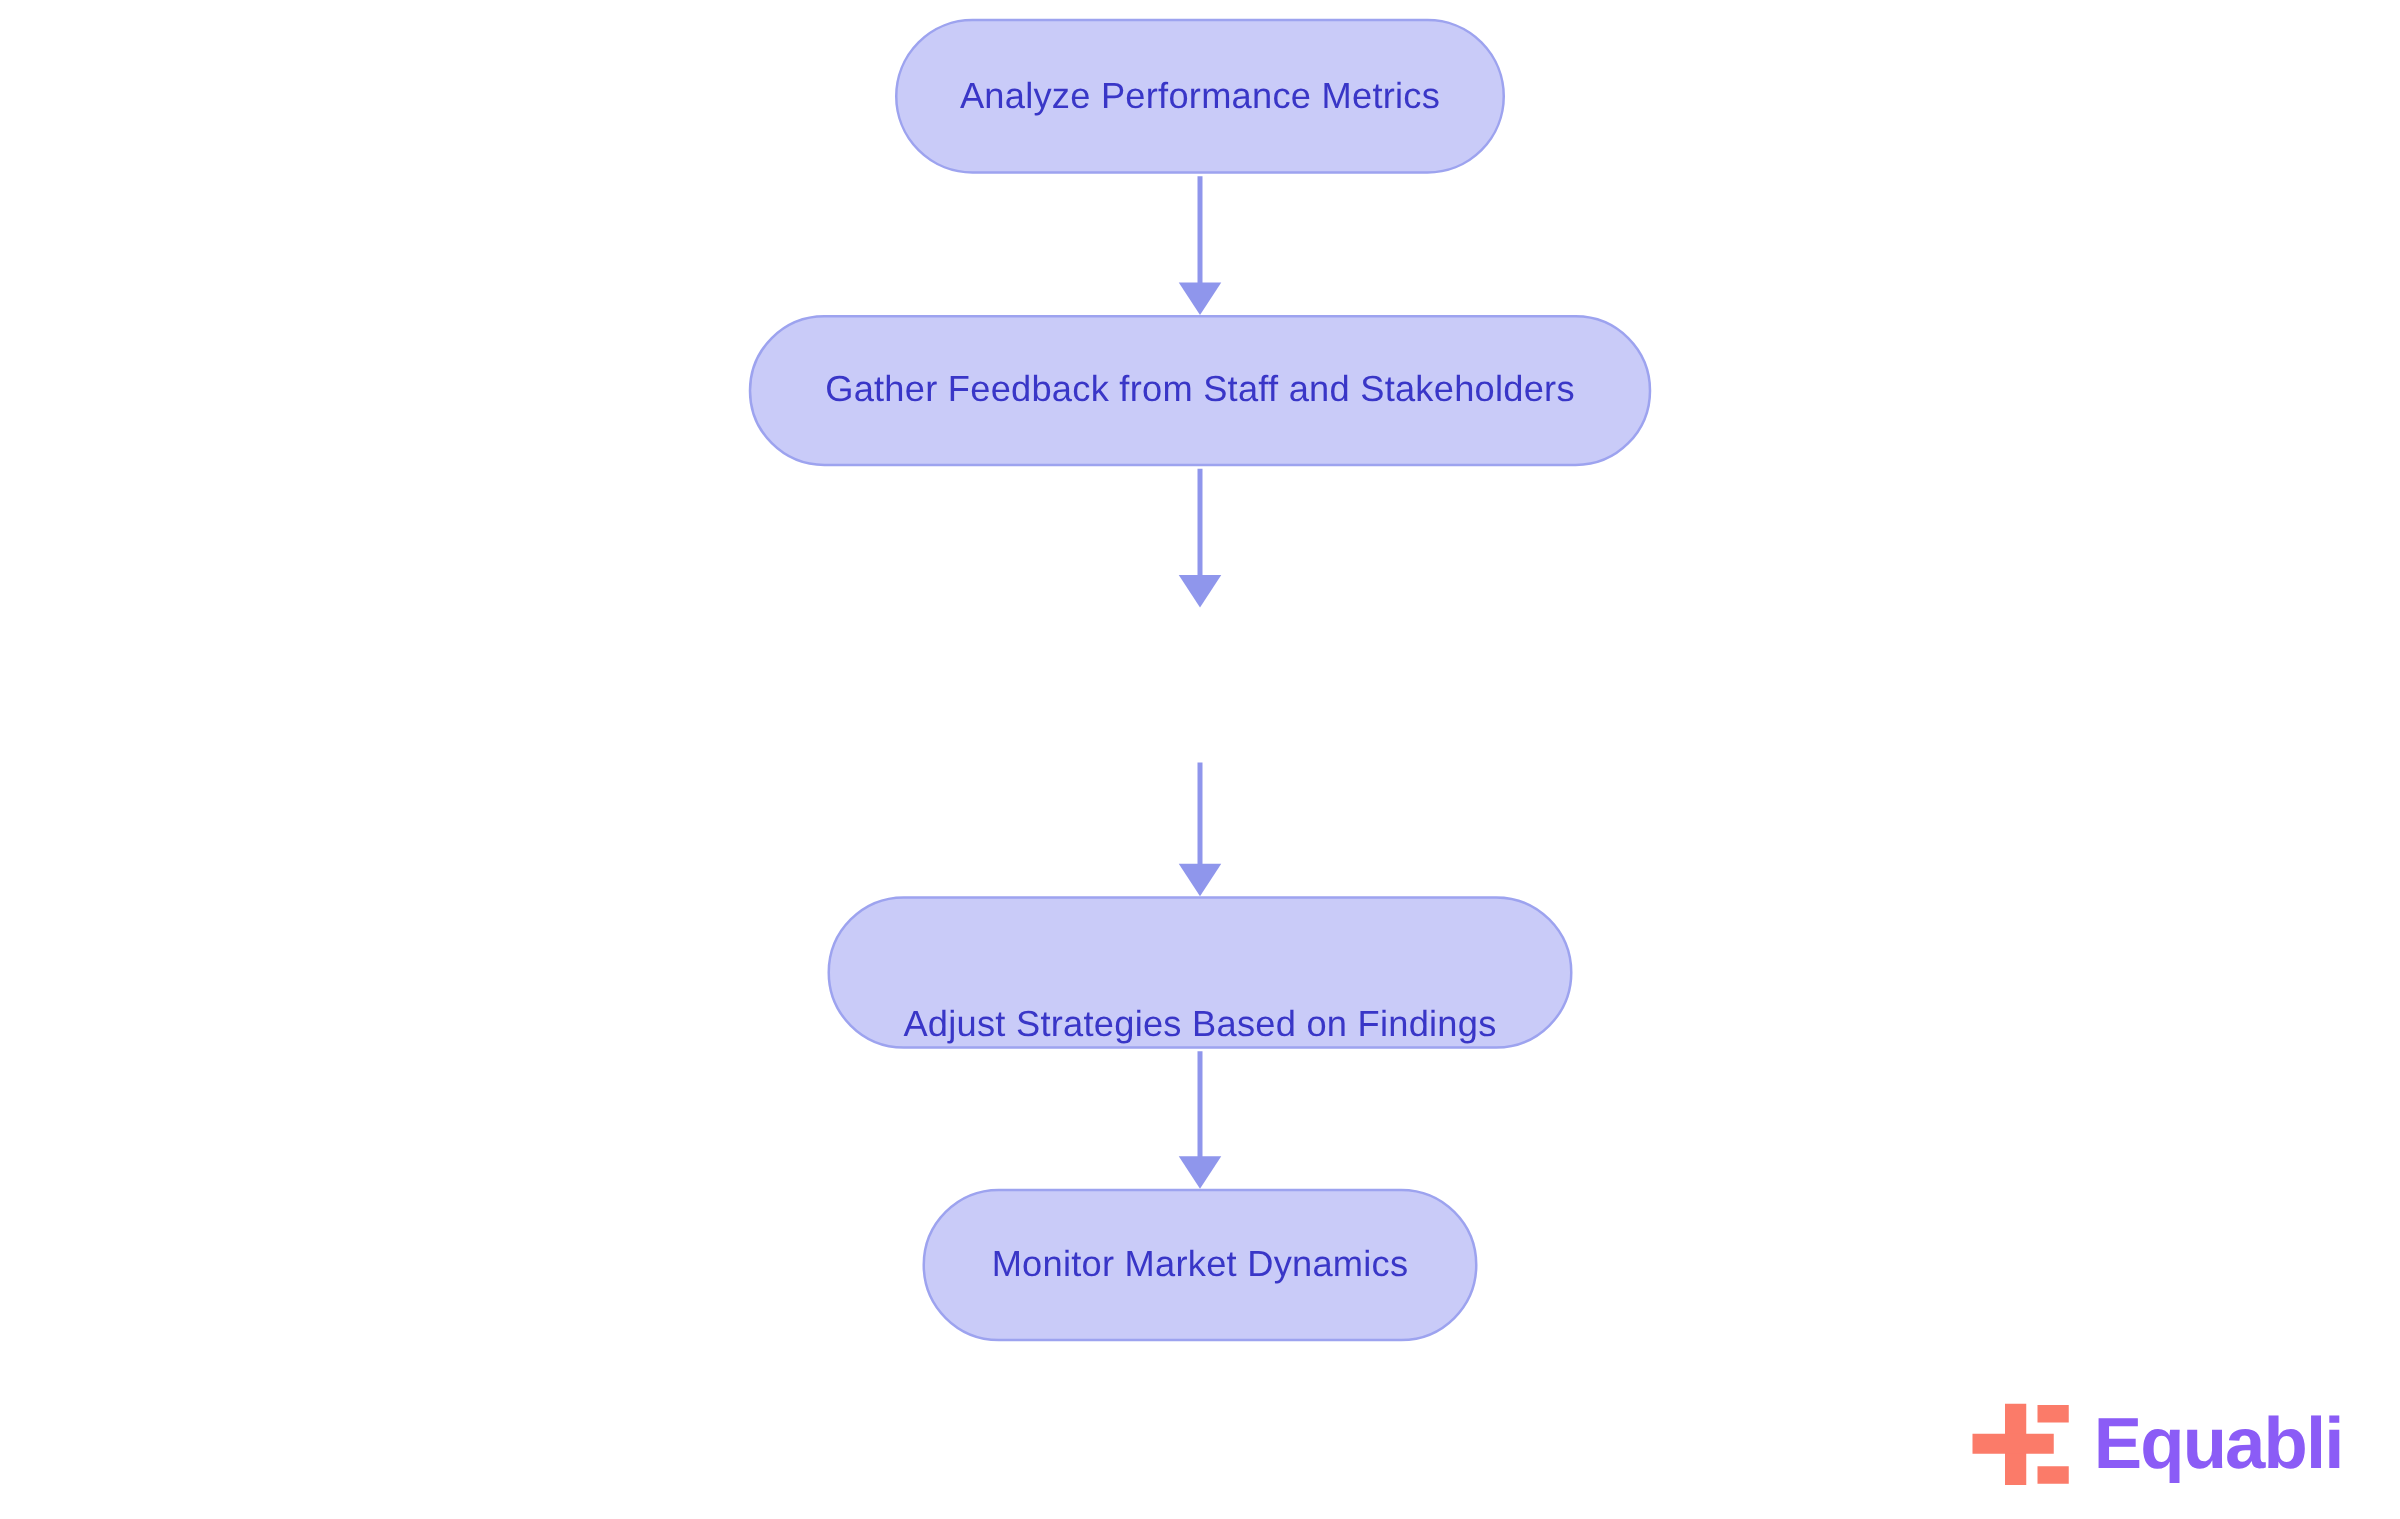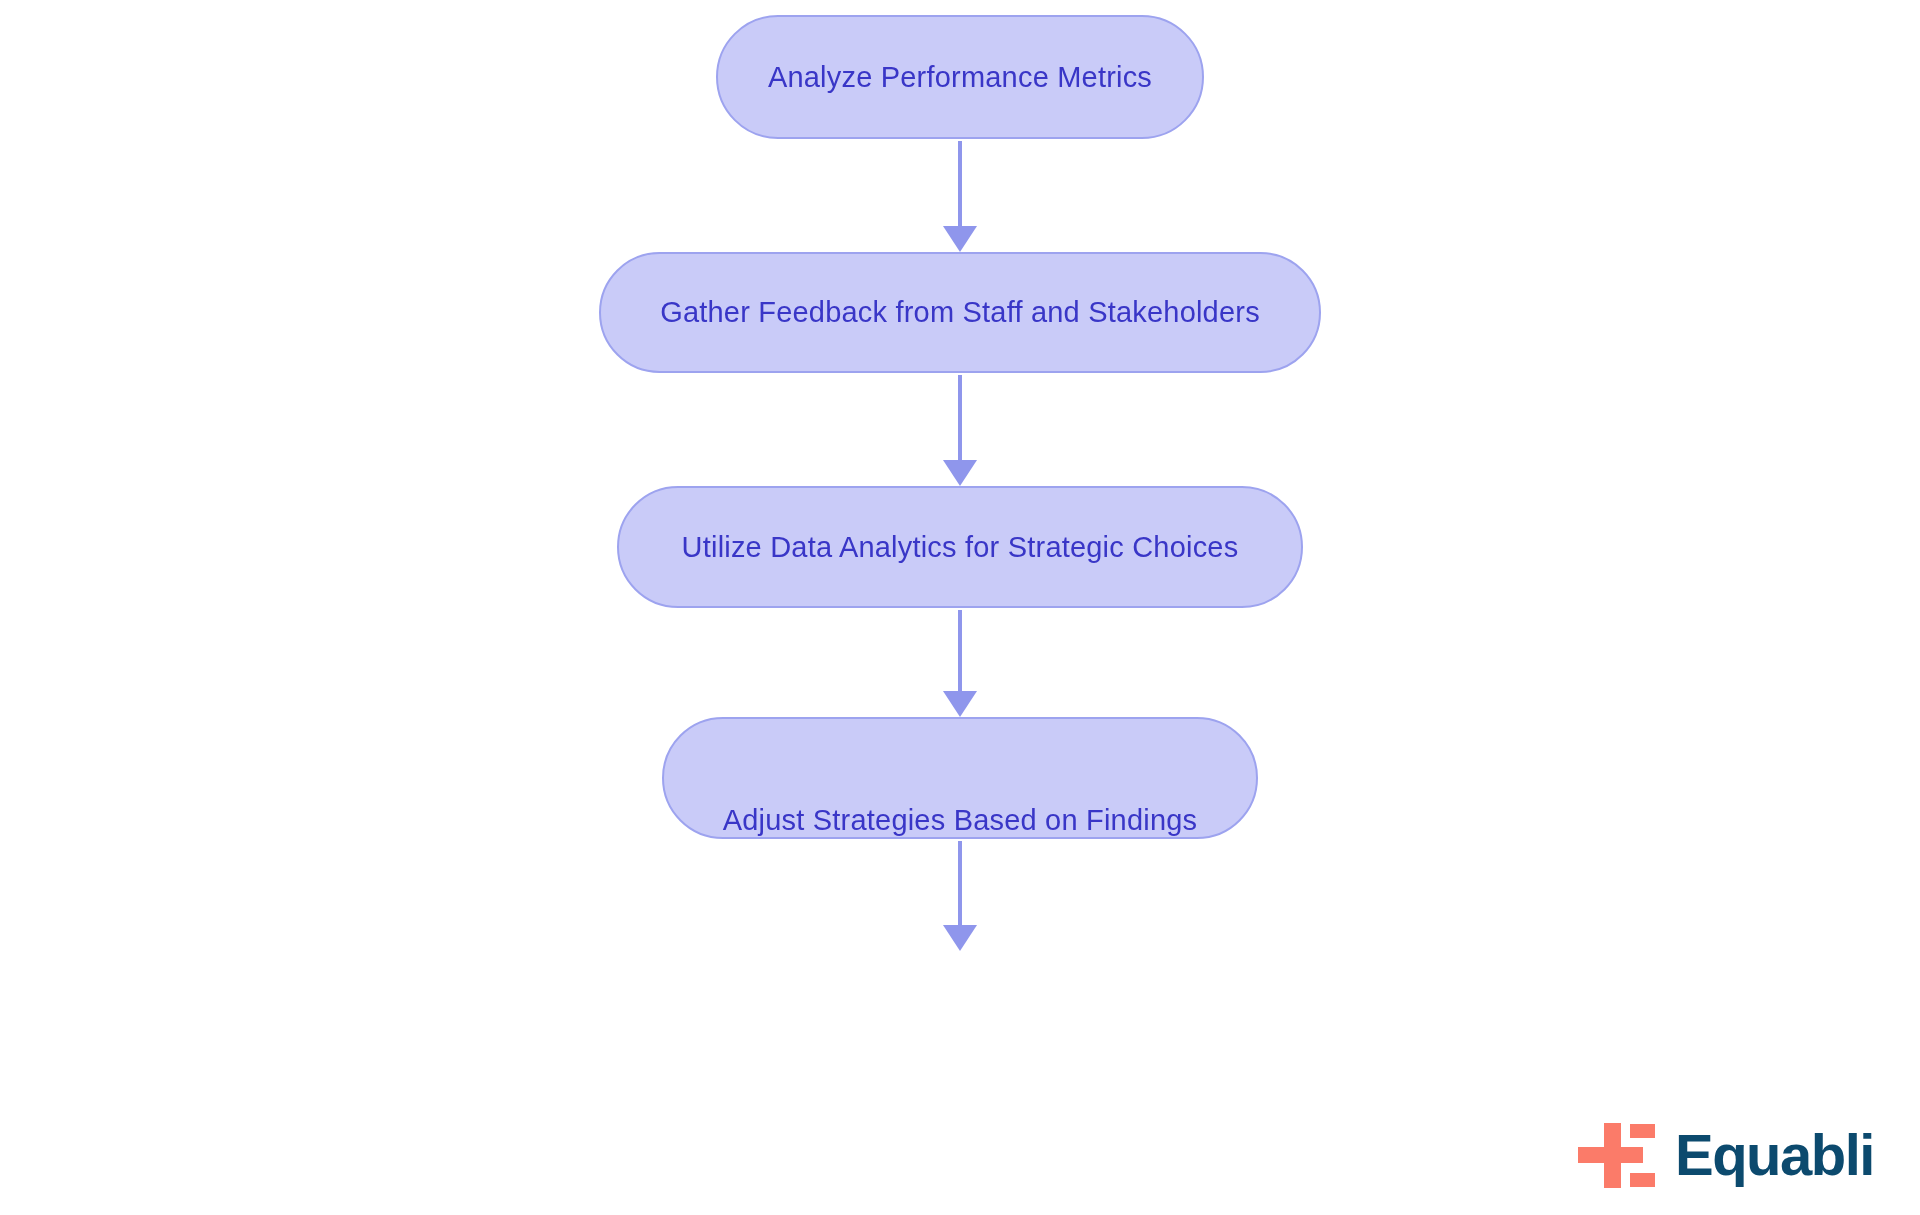--- a/index.html
+++ b/index.html
@@ -82,21 +82,21 @@
     height: 66px;
     margin-top: 11px;
   }
   .logo-mark .bar { position: absolute; background: #fb7b69; }
   .bar-v  { left: 26px; top: 0;    width: 17px; height: 65px; }
   .bar-h  { left: 0;    top: 24px; width: 65px; height: 16px; }
   .bar-tr { left: 52px; top: 1px;  width: 25px; height: 14px; }
   .bar-br { left: 52px; top: 50px; width: 25px; height: 14px; }
   .logo-text {
     margin-left: 20px;
-    color: #0c4a6e;
+    color: #8b5cf6;
     font-size: 58px;
     font-weight: 600;
     letter-spacing: -1.5px;
     line-height: 86px;
   }
 </style>
 </head>
 <body>
 
 <div class="canvas">
@@ -112,38 +112,38 @@
 
   <div class="node n2">
     <span>Gather Feedback from Staff and Stakeholders</span>
   </div>
 
   <div class="arrow a2">
     <div class="shaft"></div>
     <div class="head"></div>
   </div>
 
-  <div class="node n3">
-    <span>Utilize Data Analytics for Strategic Choices</span>
-  </div>
 
   <div class="arrow a3">
     <div class="shaft"></div>
     <div class="head"></div>
   </div>
 
   <div class="node n4">
     <span>Adjust Strategies Based on Findings</span>
   </div>
 
   <div class="arrow a4">
     <div class="shaft"></div>
     <div class="head"></div>
   </div>
 
+  <div class="node n5">
+    <span>Monitor Market Dynamics</span>
+  </div>
 
   <div class="logo">
     <div class="logo-mark">
       <div class="bar bar-v"></div>
       <div class="bar bar-h"></div>
       <div class="bar bar-tr"></div>
       <div class="bar bar-br"></div>
     </div>
     <div class="logo-text">Equabli</div>
   </div>

